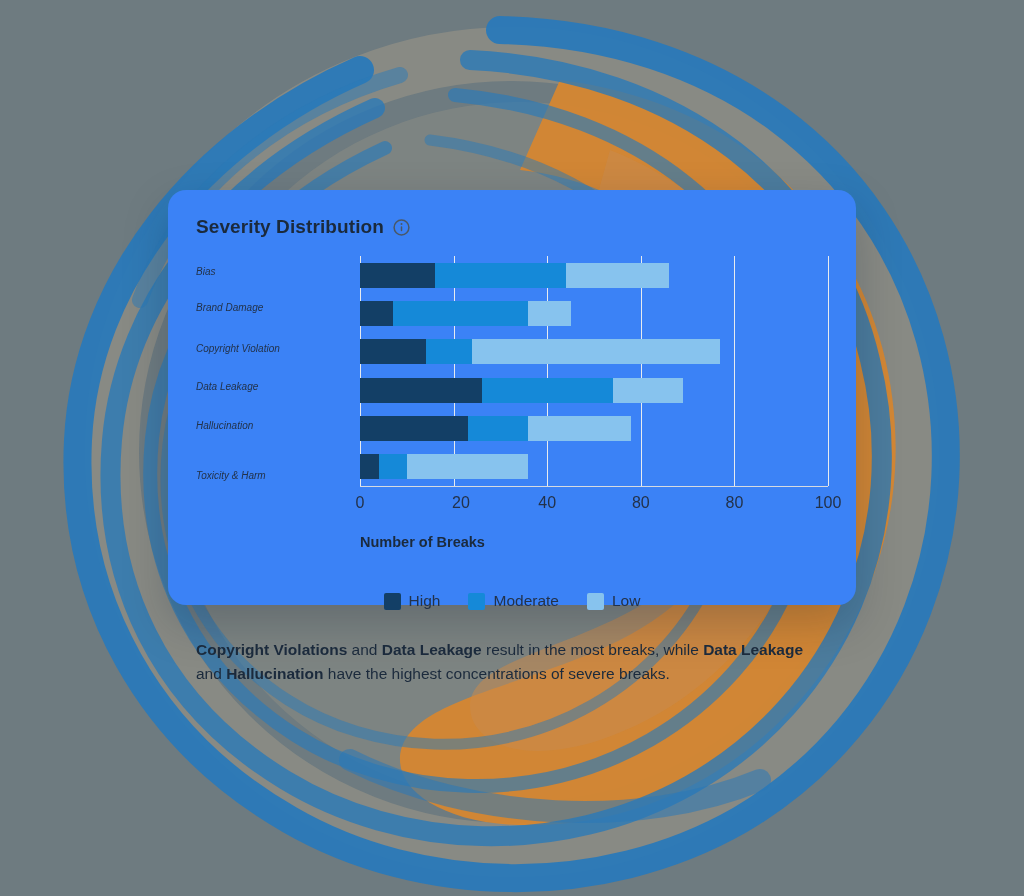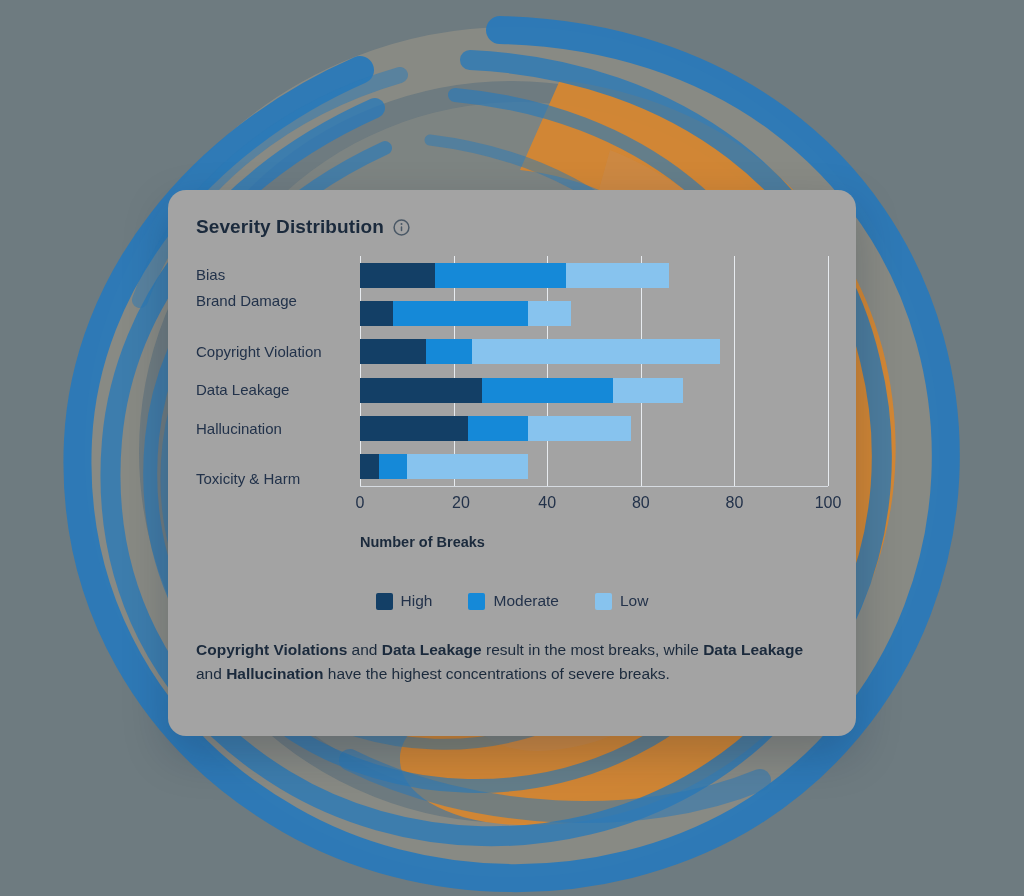--- a/index.html
+++ b/index.html
@@ -22,22 +22,22 @@
     width: 1024px;
     height: 896px;
   }
 
   
   #card {
     position: absolute;
     left: 168px;
     top: 190px;
     width: 688px;
-    height: 546px;
-    background: #a3a3a3;
+    height: 415px;
+    background: #3b82f6;
     border-radius: 18px;
     box-shadow: 0 18px 46px rgba(10, 25, 45, 0.22);
     box-sizing: border-box;
     padding: 26px 28px 18px 28px;
   }
 
   .card-title-row {
     display: flex;
     align-items: center;
     gap: 9px;
@@ -66,23 +66,24 @@
     position: absolute;
     top: 0;
     bottom: 0;
     width: 1px;
     background: #e7ebef;
   }
   .cat-label-box {
     position: absolute;
     left: 0;
     width: 156px;
-    font-size: 15px;
+    font-size: 10px;
     color: #22324a;
     white-space: nowrap;
+    font-style: italic;
   }
   .bar-row {
     position: absolute;
     left: 0;
     height: 25px;
   }
   .seg {
     position: absolute;
     top: 0;
     height: 100%;
@@ -112,21 +113,21 @@
     font-weight: bold;
     color: #1b2a3c;
   }
 
   
   #legend {
     margin-top: 46px;
     display: flex;
     justify-content: center;
     align-items: center;
-    gap: 36px;
+    gap: 28px;
   }
   .legend-item {
     display: flex;
     align-items: center;
     gap: 8px;
   }
   .legend-swatch {
     width: 17px;
     height: 17px;
     border-radius: 2px;
@@ -186,21 +187,21 @@
       <div class="gridline" style="left: 351.2px; top: 0px; height: 230px;"></div>
       <div class="gridline" style="left: 444.8px; top: 0px; height: 230px;"></div>
       <div class="gridline" style="left: 538.4px; top: 0px; height: 230px;"></div>
       <div class="gridline" style="left: 632px; top: 0px; height: 230px;"></div>
       <div class="cat-label-box" style="top: 10.1667px;">Bias</div>
       <div class="bar-row" style="top: 6.66667px; left: 0px; width: 632px;">
         <div class="seg" style="left: 164px; width: 74.88px; background: rgb(19, 63, 102);"></div>
         <div class="seg" style="left: 238.88px; width: 131.04px; background: rgb(21, 137, 216);"></div>
         <div class="seg" style="left: 369.92px; width: 102.96px; background: rgb(135, 195, 238);"></div>
       </div>
-      <div class="cat-label-box" style="top: 36px;">Brand Damage</div>
+      <div class="cat-label-box" style="top: 46px;">Brand Damage</div>
       <div class="bar-row" style="top: 45px; left: 0px; width: 632px;">
         <div class="seg" style="left: 164px; width: 32.76px; background: rgb(19, 63, 102);"></div>
         <div class="seg" style="left: 196.76px; width: 135.72px; background: rgb(21, 137, 216);"></div>
         <div class="seg" style="left: 332.48px; width: 42.12px; background: rgb(135, 195, 238);"></div>
       </div>
       <div class="cat-label-box" style="top: 86.8333px;">Copyright Violation</div>
       <div class="bar-row" style="top: 83.3333px; left: 0px; width: 632px;">
         <div class="seg" style="left: 164px; width: 65.52px; background: rgb(19, 63, 102);"></div>
         <div class="seg" style="left: 229.52px; width: 46.8px; background: rgb(21, 137, 216);"></div>
         <div class="seg" style="left: 276.32px; width: 248.04px; background: rgb(135, 195, 238);"></div>

